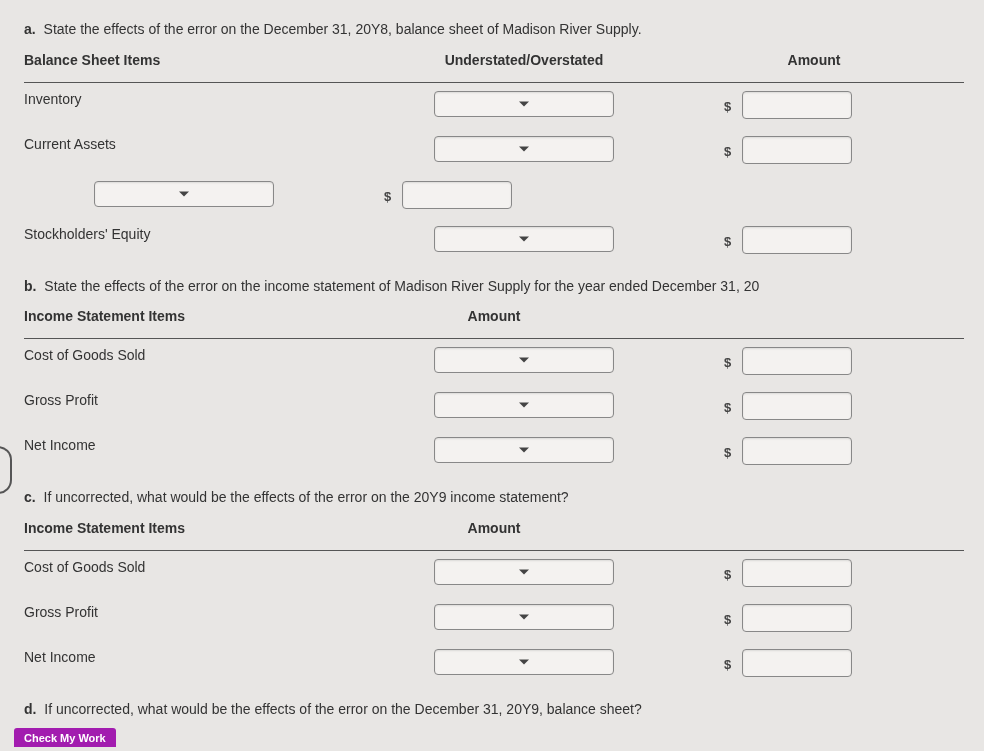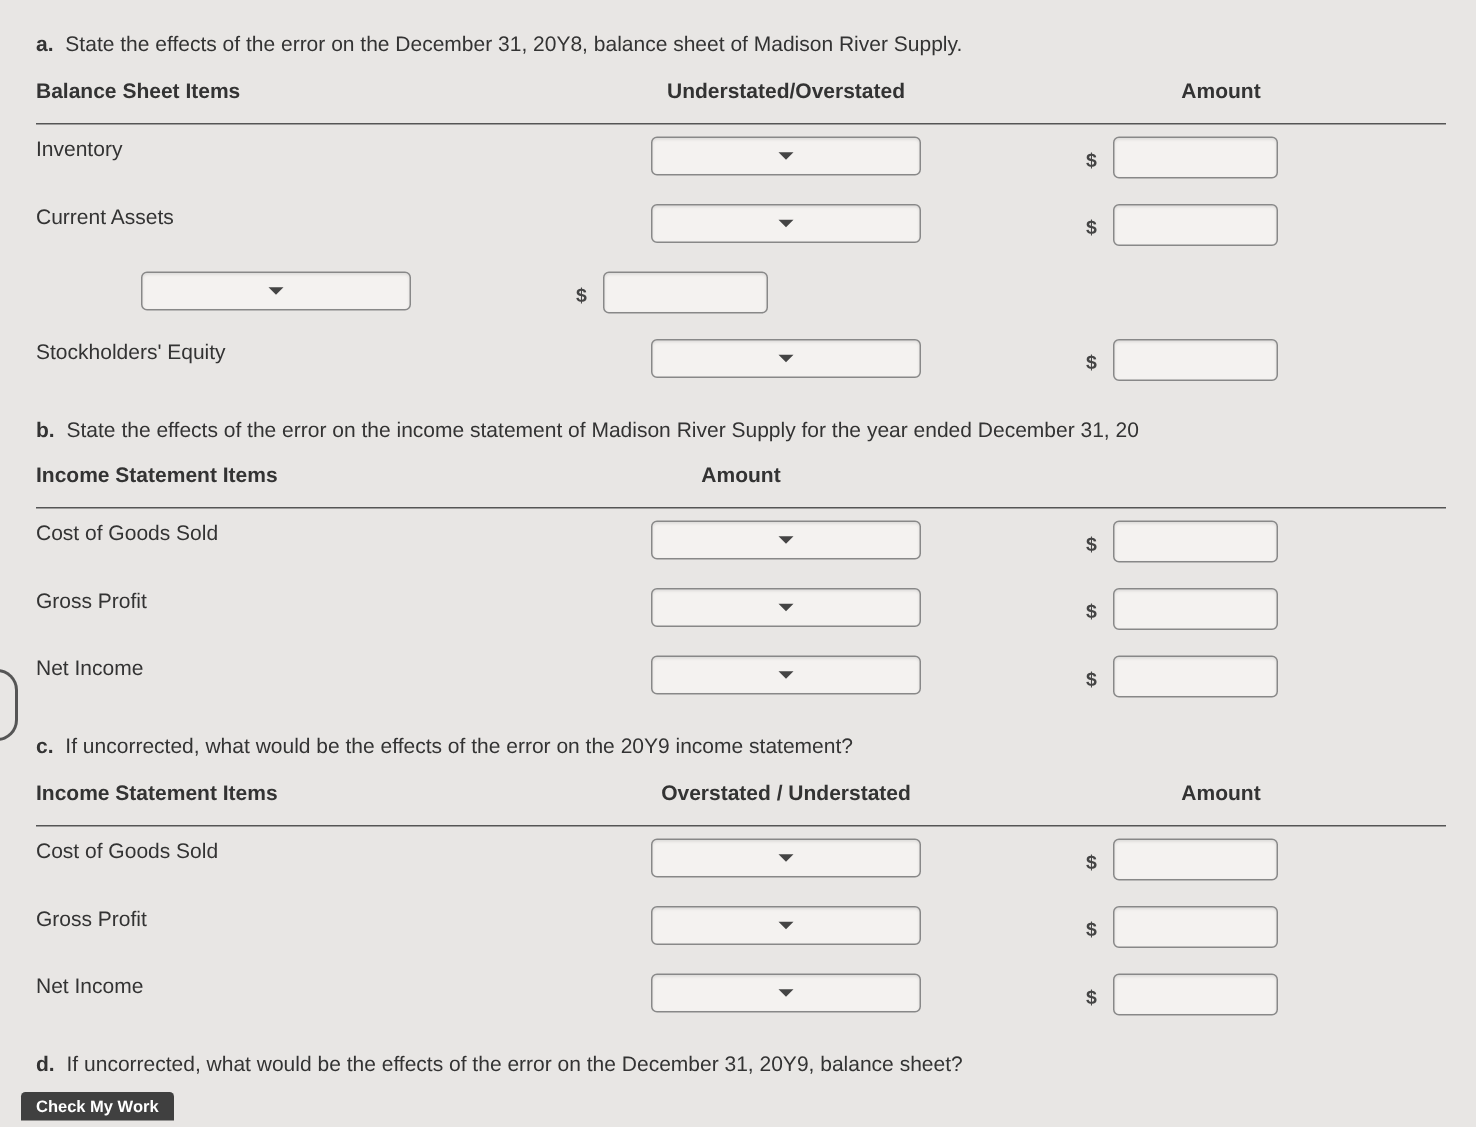--- a/index.html
+++ b/index.html
@@ -80,21 +80,21 @@
       height: 28px;
       border: 1px solid #888;
       border-radius: 4px;
       background: #f4f2f0;
       box-shadow: inset 0 1px 2px rgba(0,0,0,0.1);
     }
     .bottom-btn {
       position: absolute;
       bottom: 4px;
       left: 14px;
-      background: #404040;
+      background: #a21caf;
       color: #fff;
       border-radius: 3px 3px 0 0;
       padding: 4px 10px 2px 10px;
       font-size: 11px;
       font-weight: bold;
       cursor: pointer;
       line-height: 1.2;
     }
     .left-tab {
       position: absolute;
@@ -170,21 +170,20 @@
   </div>
 </div>
 
 <div class="question-row">
   <span class="question-label">c.</span>
   <span class="question-text">If uncorrected, what would be the effects of the error on the 20Y9 income statement?</span>
 </div>
 <div class="table">
   <div class="header-row">
     <div class="col1">Income Statement Items</div>
-    <div class="col2">Overstated / Understated</div>
     <div class="col3">Amount</div>
   </div>
   <div class="data-row">
     <div class="col1">Cost of Goods Sold</div>
     <div class="col2"><span class="select-box"><span class="caret"></span></span></div>
     <div class="col3"><span class="dollar">$</span><input class="amount-box" style=""></div>
   </div>
   <div class="data-row">
     <div class="col1">Gross Profit</div>
     <div class="col2"><span class="select-box"><span class="caret"></span></span></div>

